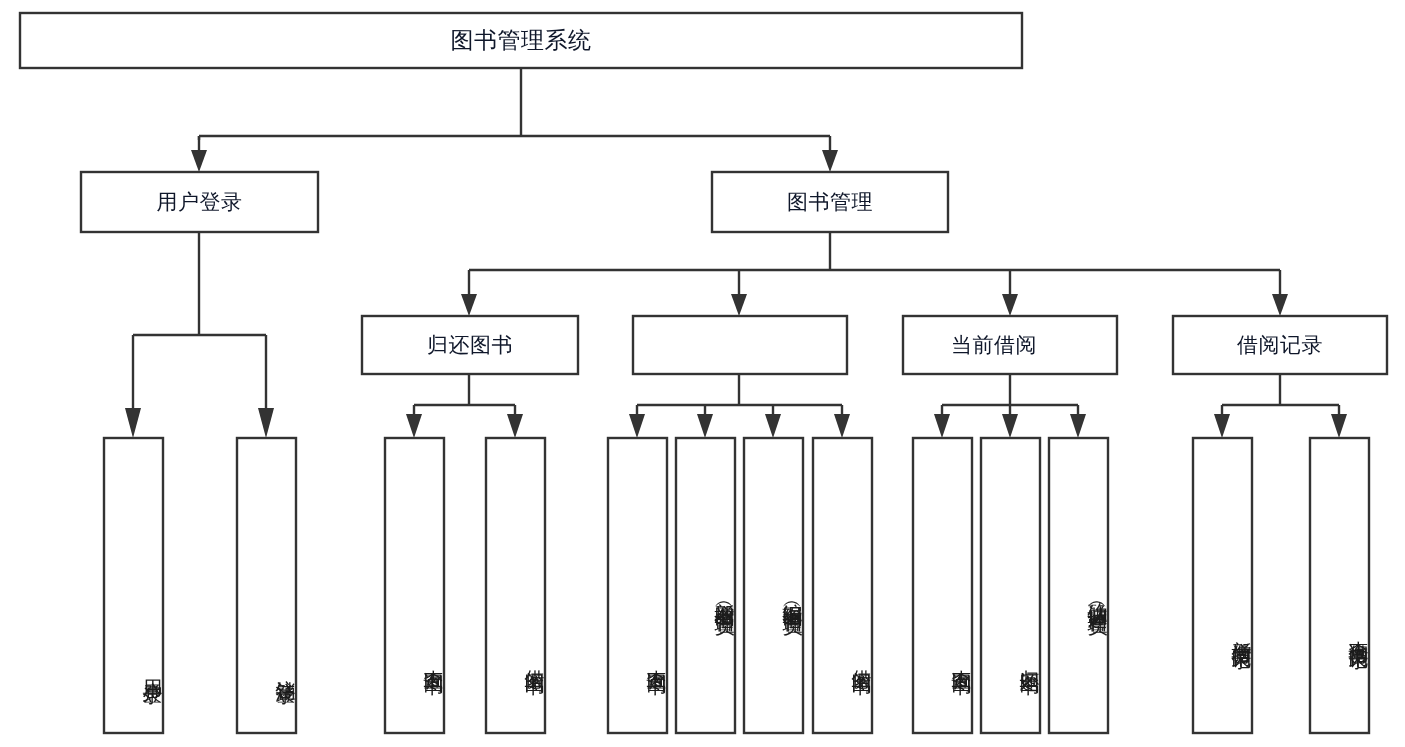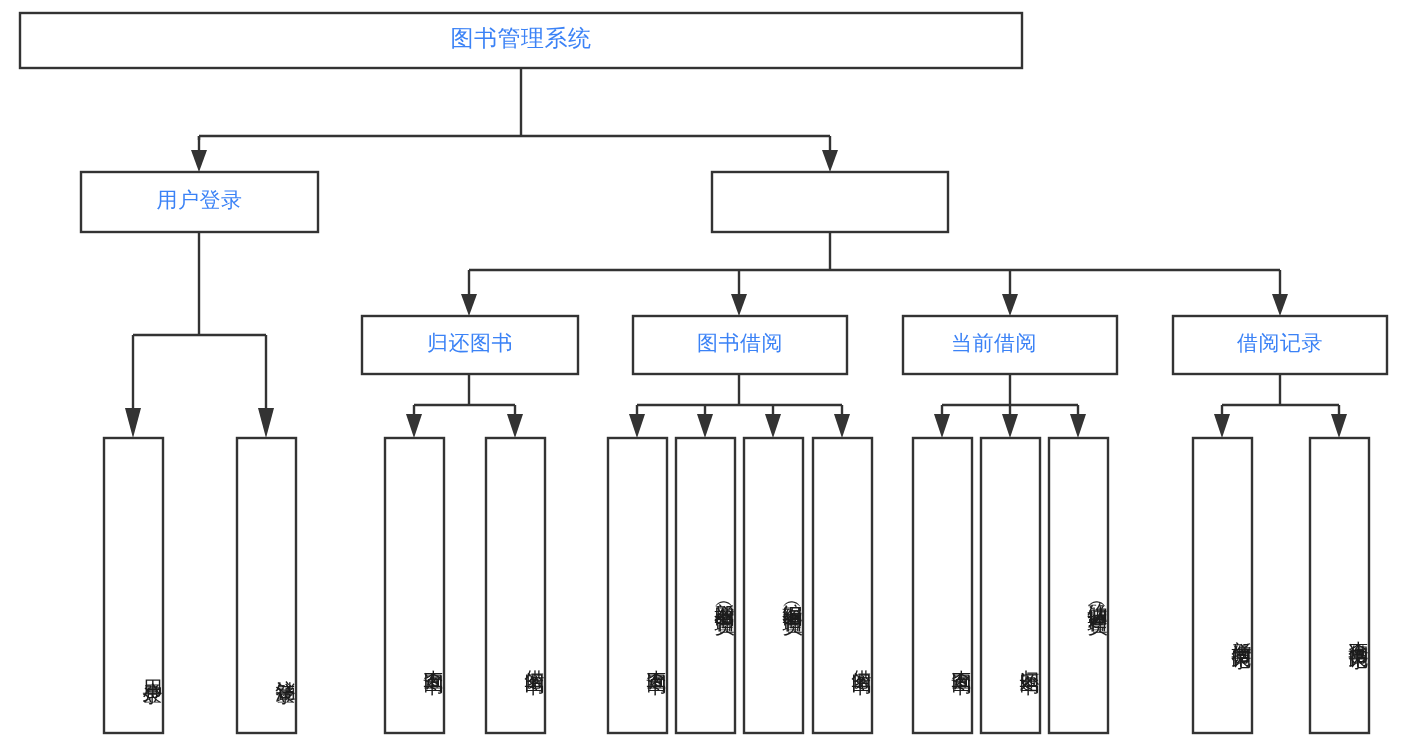--- a/index.html
+++ b/index.html
@@ -43,25 +43,25 @@
   .arrow-head {
     fill: #333333;
     stroke: none;
   }
   .node-label-h {
     position: absolute;
     display: flex;
     align-items: center;
     justify-content: center;
     text-align: left;
-    color: #3b82f6;
+    color: #0f172a;
     font-size: 21px;
     line-height: 1.2;
     letter-spacing: 0.5px;
-    font-family: Liberation Mono, monospace;
+    font-family: Liberation Sans, sans-serif;
     pointer-events: none;
     white-space: nowrap;
   }
   .node-label-v {
     position: absolute;
     display: flex;
     align-items: flex-start;
     justify-content: center;
     text-align: center;
     color: #1c1c1c;
@@ -182,24 +182,24 @@
 
       <rect class="node-box" x="1193" y="438" width="59" height="295"></rect>
       <rect class="node-box" x="1310" y="438" width="59" height="295"></rect>
     </g>
   </svg>
 
   <div class="node-label-h" style="left:20px; top:13px; width:1002px; height:55px; font-size:23px;">图书管理系统</div>
 
   <div class="node-label-h" style="left:81px; top:172px; width:237px; height:60px;">用户登录</div>
 
+  <div class="node-label-h" style="left:712px; top:172px; width:236px; height:60px;">图书管理</div>
 
   <div class="node-label-h" style="left:362px; top:316px; width:216px; height:58px;">归还图书</div>
 
-  <div class="node-label-h" style="left:633px; top:316px; width:214px; height:58px;">图书借阅</div>
 
   <div class="node-label-h" style="left:903px; top:316px; width:182px; height:58px;">当前借阅</div>
 
   <div class="node-label-h" style="left:1173px; top:316px; width:214px; height:58px;">借阅记录</div>
 
   <div class="node-label-v" style="left:104px; top:438px; width:59px; height:295px; padding-top:82px;">用户登录</div>
 
   <div class="node-label-v" style="left:237px; top:438px; width:59px; height:295px; padding-top:82px;">注销登录</div>
 
   <div class="node-label-v" style="left:385px; top:438px; width:59px; height:295px; padding-top:72px;">查询图书</div>

